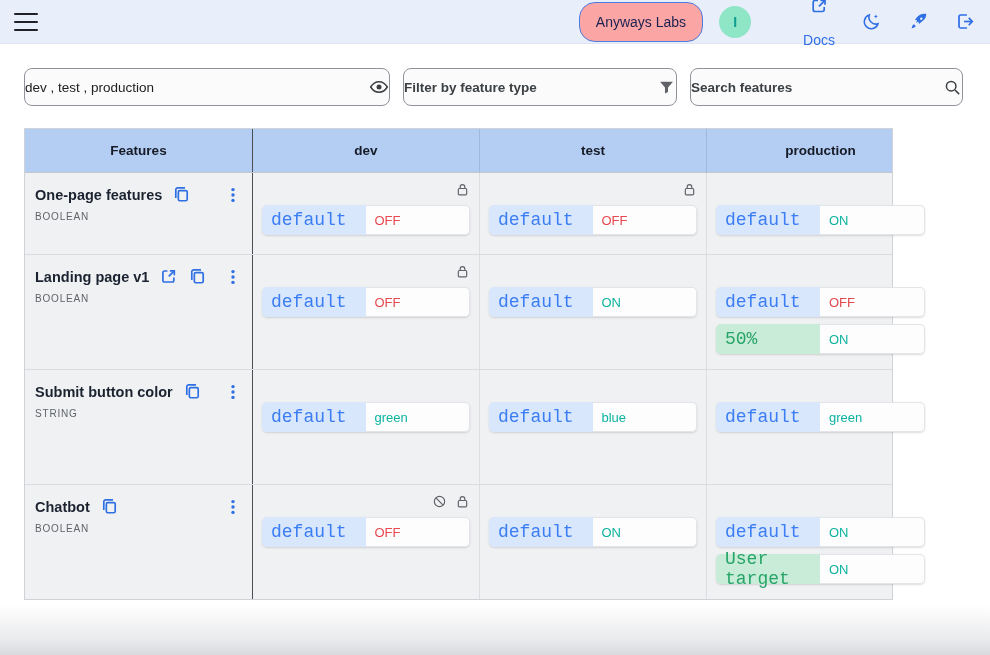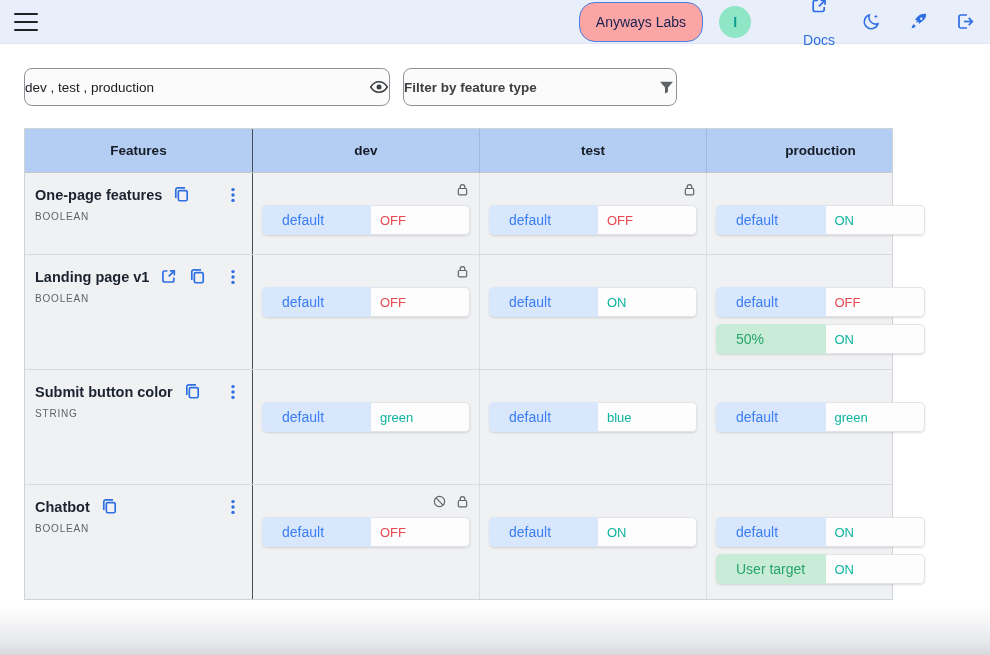--- a/index.html
+++ b/index.html
@@ -45,22 +45,22 @@
   .cell { border-right:1px solid #dcdee1; padding:8px 9px; overflow:hidden; }
   .cell:last-child { border-right:none; }
   .feature-cell { border-right:1px solid #4b4e53; padding:12px 10px 0 10px; }
   .fname-row { display:flex; align-items:center; gap:10px; }
   .fname { font-size:14.5px; font-weight:bold; color:#1b2330; white-space:nowrap; }
   .kebab { margin-left:auto; cursor:pointer; display:flex; }
   .ftype { margin-top:7px; font-size:10px; color:#5f6368; letter-spacing:0.8px; }
   .cell-icons { height:17px; display:flex; justify-content:flex-end; align-items:center; gap:8px; }
   .strategy { display:flex; height:30px; margin-top:7px; border-radius:5px;
     box-shadow:0 1px 2px rgba(60,64,67,.18); }
-  .chip { flex:1; display:flex; align-items:center; padding-left:20px; font-size:14px;
-    border-radius:5px 0 0 5px; cursor:pointer; }
+  .chip { flex:1; display:flex; align-items:center; padding-left:9px; font-size:18px;
+    border-radius:5px 0 0 5px; cursor:pointer;font-family:Liberation Mono, monospace; }
   .chip-default { background:var(--default-chip-bg,#d9e7fd); color:var(--default-chip-text,#3b7df2); }
   .chip-custom { background:var(--strategy-chip-bg,#c9ecd9); color:var(--strategy-chip-text,#27a568); }
   .sval { flex:1; display:flex; align-items:center; padding-left:9px; font-size:13px; font-weight:500;
     background:#fcfdfc; border:1px solid #e2e4e7; border-left:none; border-radius:0 5px 5px 0; cursor:pointer; }
   .val-off { color:var(--value-off,#e8474f); }
   .val-on { color:var(--value-on,#0db3a0); }
 
   .footer-fade { position:fixed; left:0; right:0; bottom:0; height:50px;
     background:linear-gradient(180deg, rgba(255,255,255,0) 0%, #e9eaec 70%, #d8d9dd 100%); pointer-events:none; }
 
@@ -128,20 +128,29 @@
     </span>
   </div>
   <div class="finput f-type placeholder">
     <span class="ftext">Filter by feature type</span>
     <span class="icn">
       <svg width="19" height="19" viewBox="0 0 20 20">
           <path d="M3.2 4h13.6l-5.2 6.1v4.7l-3.2 1.6v-6.3L3.2 4z" fill="#5f6368"></path>
         </svg>
     </span>
   </div>
+  <div class="finput f-search placeholder">
+    <span class="ftext">Search features</span>
+    <span class="icn">
+      <svg width="19" height="19" viewBox="0 0 20 20">
+          <circle cx="8.6" cy="8.6" r="5" fill="none" stroke="#3c4043" stroke-width="1.6"></circle>
+          <path d="M12.6 12.6 17 17" stroke="#3c4043" stroke-width="1.6"></path>
+        </svg>
+    </span>
+  </div>
 </div>
 
 <div class="tablewrap">
   <div class="ftable">
     <div class="thead">
       <div class="th">Features</div>
       <div class="th">dev</div>
       <div class="th">test</div>
       <div class="th">production</div>
     </div>

